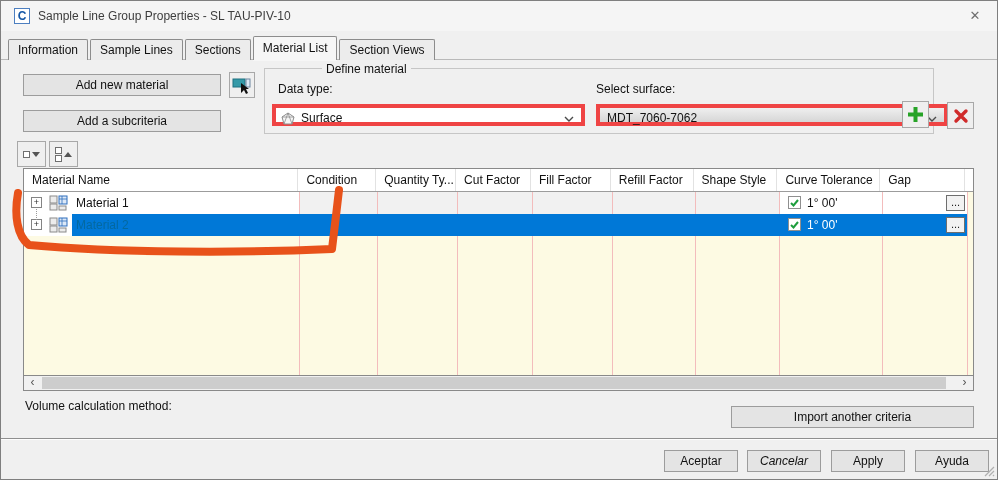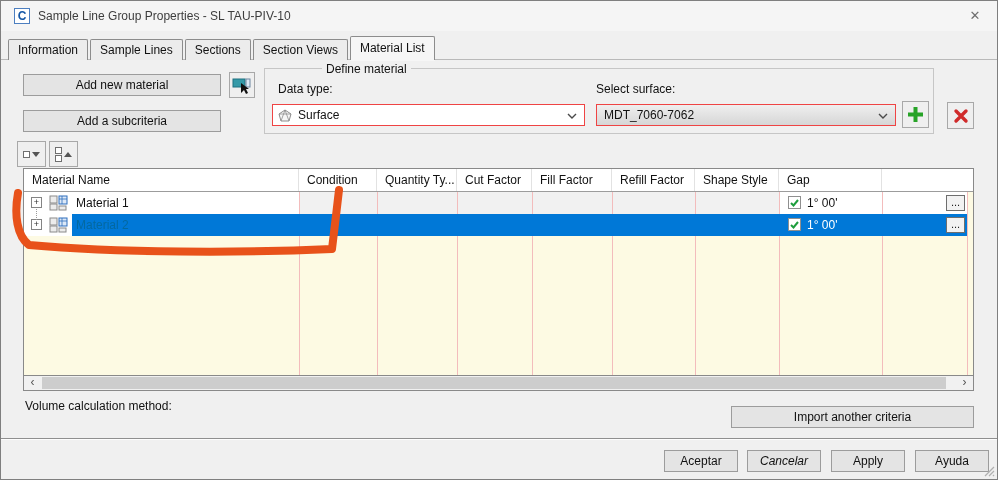--- a/index.html
+++ b/index.html
@@ -21,21 +21,21 @@
   
   .iconbtn{position:absolute;background:#efefef;border:1px solid #a8a8a8;display:flex;align-items:center;justify-content:center;cursor:pointer;}
   .minibox{display:inline-block;width:7px;height:7px;border:1px solid #6f6f6f;background:#fff;}
   .tri{display:inline-block;width:0;height:0;}
   .tri.down{border-left:4px solid transparent;border-right:4px solid transparent;border-top:5px solid #555;}
   .tri.up{border-left:4px solid transparent;border-right:4px solid transparent;border-bottom:5px solid #555;}
   
   .groupbox{position:absolute;left:263px;top:67px;width:670px;height:66px;border:1px solid #c6c6c6;}
   .legend{position:absolute;left:274px;top:61px;background:#f0f0f0;padding:0 4px;z-index:2;margin-left:47px;}
   .lbl{position:absolute;color:#111;}
-  .combo{position:absolute;border:1px solid #ef4444;background:#fff;cursor:pointer;}
+  .combo{position:absolute;border:4px solid #ef4444;background:#fff;cursor:pointer;}
   .combo .ctext{position:absolute;left:7px;top:0;line-height:20px;white-space:nowrap;}
   .combo .chev{position:absolute;right:7px;top:8px;}
   .combo.gray{background:linear-gradient(#efefef,#d6d6d6);}
   
   .grid{position:absolute;left:22px;top:167px;width:951px;height:223px;border:1px solid #898989;background:#fdfae3;}
   .ghead{position:absolute;left:0;top:0;right:0;height:23px;background:#fff;border-bottom:1px solid #9c9c9c;display:flex;}
   .hcell{height:22px;line-height:22px;padding-left:8px;border-right:1px solid #e2e2e2;overflow:hidden;white-space:nowrap;}
   .hcell:nth-child(1){width:275px}.hcell:nth-child(2){width:78px}.hcell:nth-child(3){width:80px}
   .hcell:nth-child(4){width:75px}.hcell:nth-child(5){width:80px}.hcell:nth-child(6){width:83px}
   .hcell:nth-child(7){width:84px}.hcell:nth-child(8){width:103px}.hcell:nth-child(9){width:85px}
@@ -70,22 +70,22 @@
     <span class="appicon">C</span>
     <span class="wtitle">Sample Line Group Properties - SL TAU-PIV-10</span>
     <span class="closex">✕</span>
   </div>
 
   <div class="tabline"></div>
   <div class="tabbar">
     <div class="tab">Information</div>
     <div class="tab">Sample Lines</div>
     <div class="tab">Sections</div>
+    <div class="tab active">Material List</div>
     <div class="tab">Section Views</div>
-    <div class="tab active">Material List</div>
   </div>
 
   <div class="btn std" style="left:22px;top:73px;width:198px;">Add new material</div>
   <div class="iconbtn" style="left:228px;top:71px;width:26px;height:26px;">
     <span>
       <svg width="20" height="20" viewBox="0 0 20 20">
         <rect x="1" y="4" width="12" height="8" fill="#359aa8" stroke="#1f7080"></rect>
         <rect x="14" y="4" width="4" height="8" fill="#dce9f5" stroke="#6d86a0"></rect>
         <polygon points="9,8 9,18 12,15 14,19 16,18 14,14 17,14" fill="#111"></polygon>
       </svg>
@@ -119,21 +119,21 @@
       </svg>
     </span>
     <span class="ctext" style="left:25px;">Surface</span>
     <span class="chev">
       <svg width="10" height="6" viewBox="0 0 10 6">
           <polyline points="1,1 5,5 9,1" fill="none" stroke="#4a4a4a" stroke-width="1.4"></polyline>
         </svg>
     </span>
   </div>
   <span class="lbl" style="left:595px;top:81px;">Select surface:</span>
-  <div class="combo gray" style="left:595px;top:103px;width:300px;height:22px;">
+  <div class="combo gray" style="left:595px;top:103px;width:352px;height:22px;">
     <span class="ctext">MDT_7060-7062</span>
     <span class="chev">
       <svg width="10" height="6" viewBox="0 0 10 6">
           <polyline points="1,1 5,5 9,1" fill="none" stroke="#4a4a4a" stroke-width="1.4"></polyline>
         </svg>
     </span>
   </div>
   <div class="iconbtn" style="left:901px;top:100px;width:27px;height:27px;">
     <span>
       <svg width="17" height="17" viewBox="0 0 17 17">
@@ -152,20 +152,21 @@
 
   <div class="grid">
     <div class="ghead">
       <div class="hcell">Material Name</div>
       <div class="hcell">Condition</div>
       <div class="hcell">Quantity Ty...</div>
       <div class="hcell">Cut Factor</div>
       <div class="hcell">Fill Factor</div>
       <div class="hcell">Refill Factor</div>
       <div class="hcell">Shape Style</div>
+      <div class="hcell">Curve Tolerance</div>
       <div class="hcell">Gap</div>
       <div class="hcell fill"></div>
     </div>
 
     <div class="gbody">
 
       <div class="grow" style="top:0;">
         <div class="grayband"></div>
         <span class="rowc plusbox" style="left:7px;top:5px;">+</span>
         <span class="rowc" style="left:25px;top:3px;">

